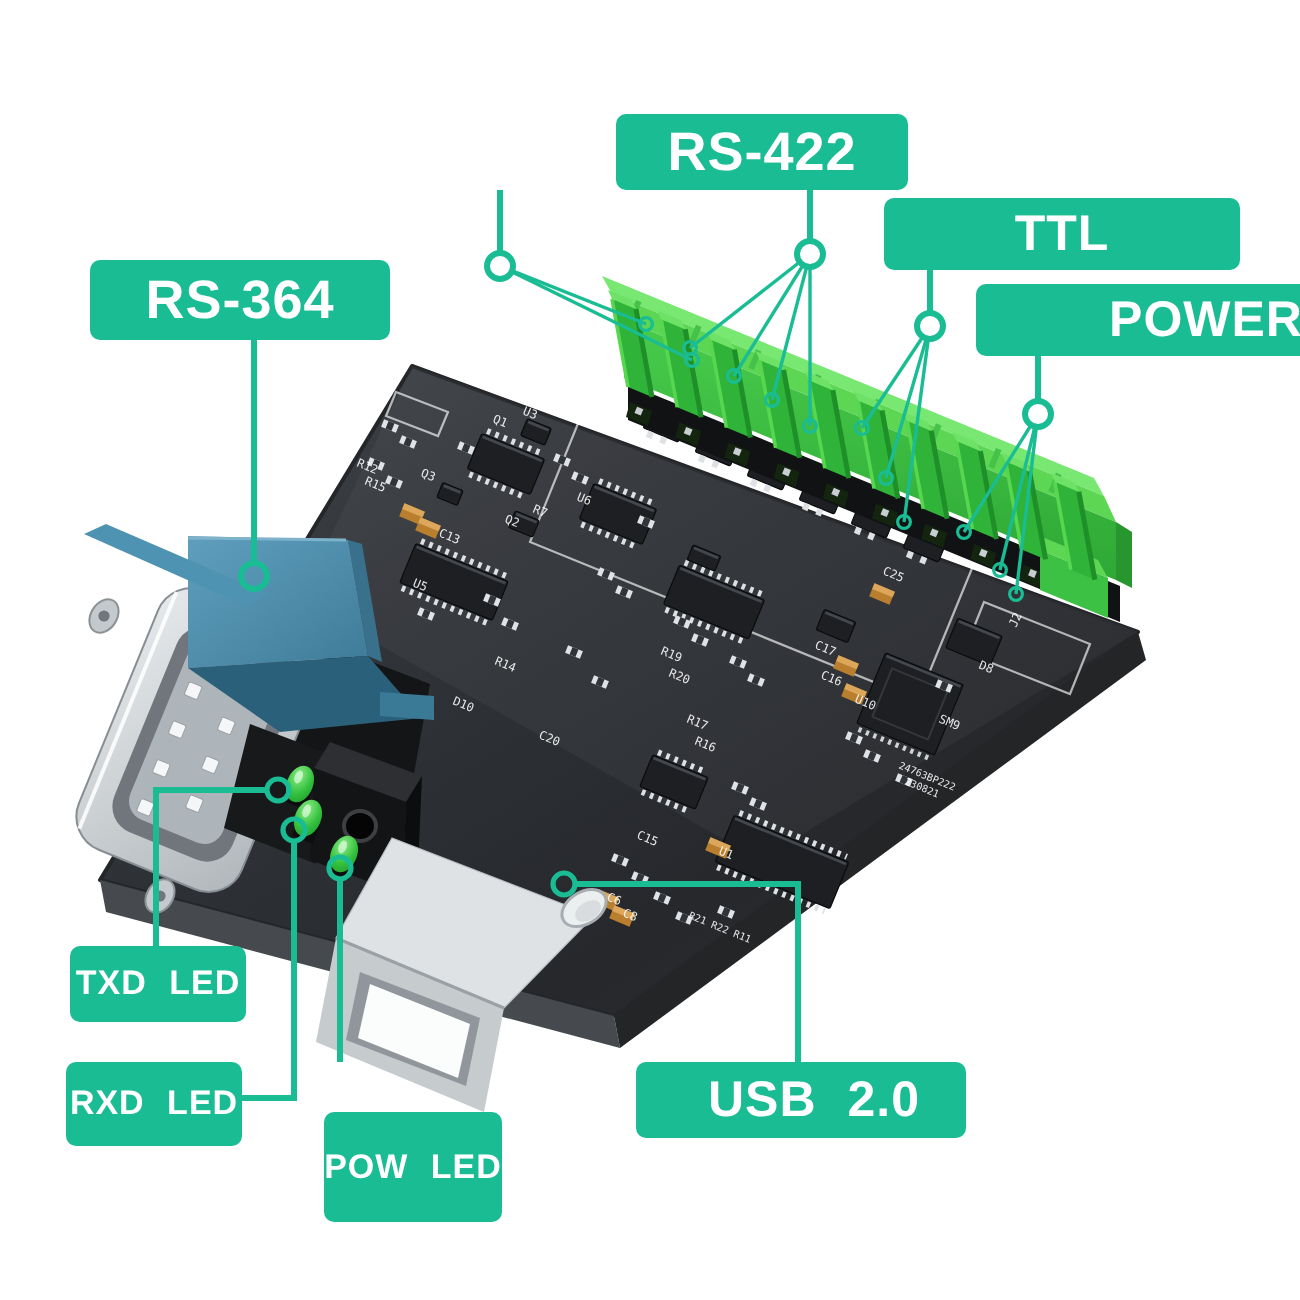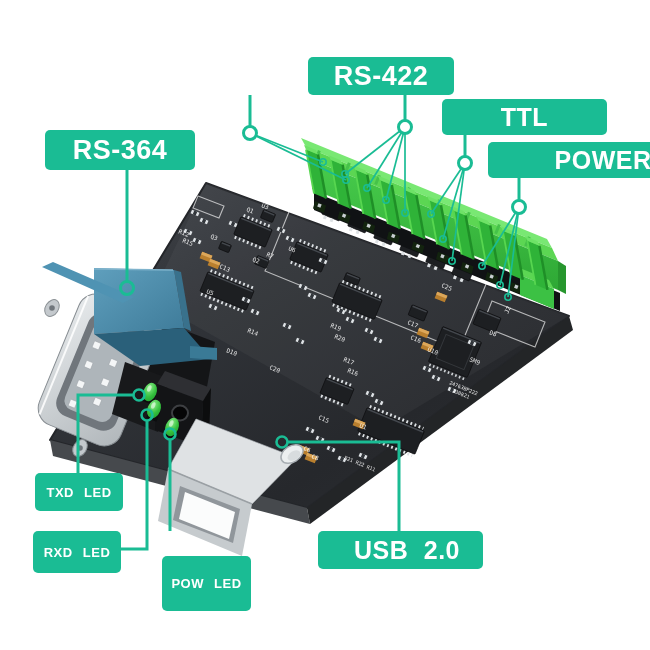--- a/index.html
+++ b/index.html
@@ -4,25 +4,25 @@
 <style>
   html,body{margin:0;padding:0;background:#fff;}
   .stage{position:relative;width:650px;height:650px;background:#ffffff;overflow:hidden;
          font-family:"Liberation Sans",sans-serif;}
   .stage svg{position:absolute;left:0;top:0;}
   .callout{position:absolute;display:flex;align-items:center;justify-content:center;
            background:#1ABC94;color:#fff;font-weight:bold;border-radius:5px;
            letter-spacing:.5px;user-select:none;}
   .co-big{font-size:27px;}
   .co-mid{font-size:25px;}
-  .co-small{font-size:13px;word-spacing:6px;}
+  .co-small{font-size:17px;word-spacing:6px;}
   #co-rs232{left:45px;top:130px;width:150px;height:40px;}
   #co-rs485{left:160px;top:57px;width:150px;height:38px;}
   #co-rs422{left:308px;top:57px;width:146px;height:38px;}
-  #co-ttl{left:442px;top:99px;width:165px;height:36px;}
+  #co-ttl{left:442px;top:99px;width:178px;height:36px;}
   #co-power{left:488px;top:142px;width:154px;height:36px;padding-left:38px;}
   #co-txd{left:35px;top:473px;width:88px;height:38px;}
   #co-rxd{left:33px;top:531px;width:88px;height:42px;}
   #co-pow{left:162px;top:556px;width:89px;height:55px;}
   #co-usb{left:318px;top:531px;width:152px;height:38px;word-spacing:8px;padding-left:13px;}
 </style>
 </head>
 <body>
 
 <div class="stage">

